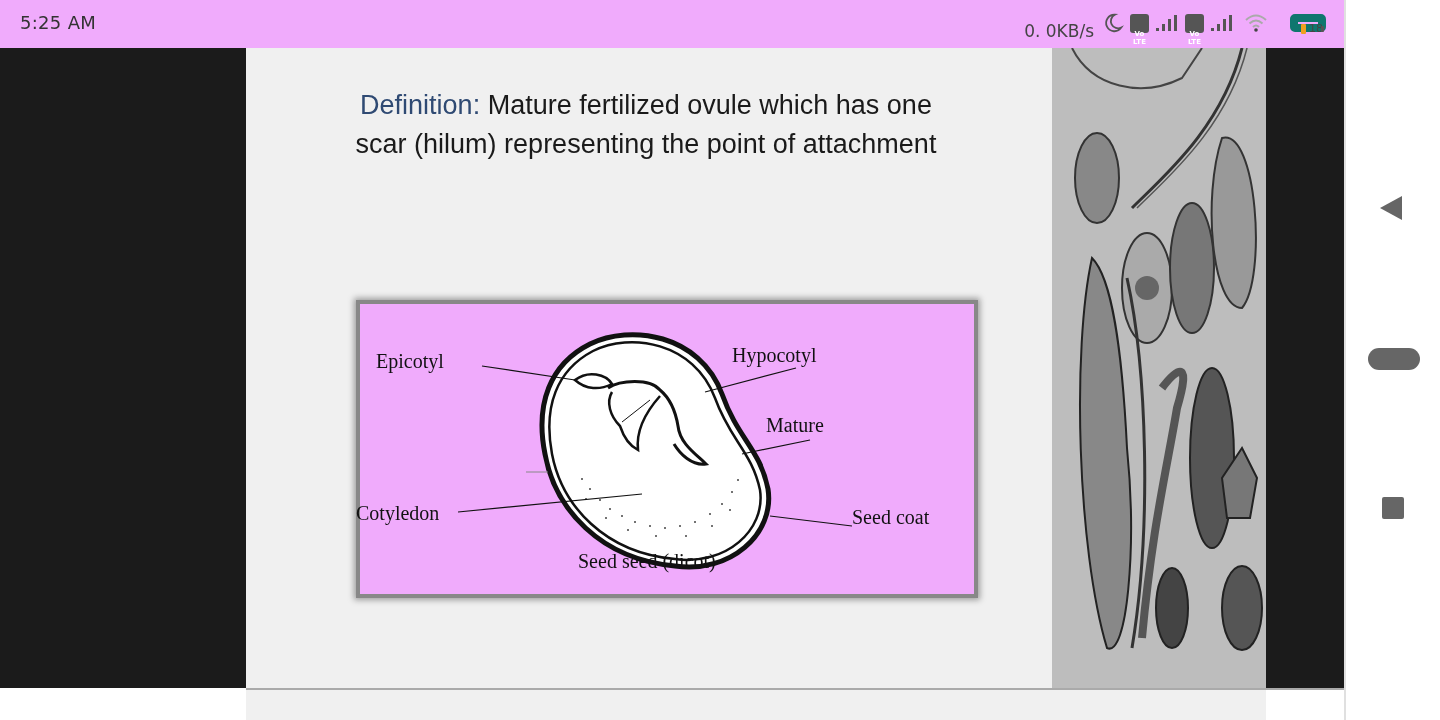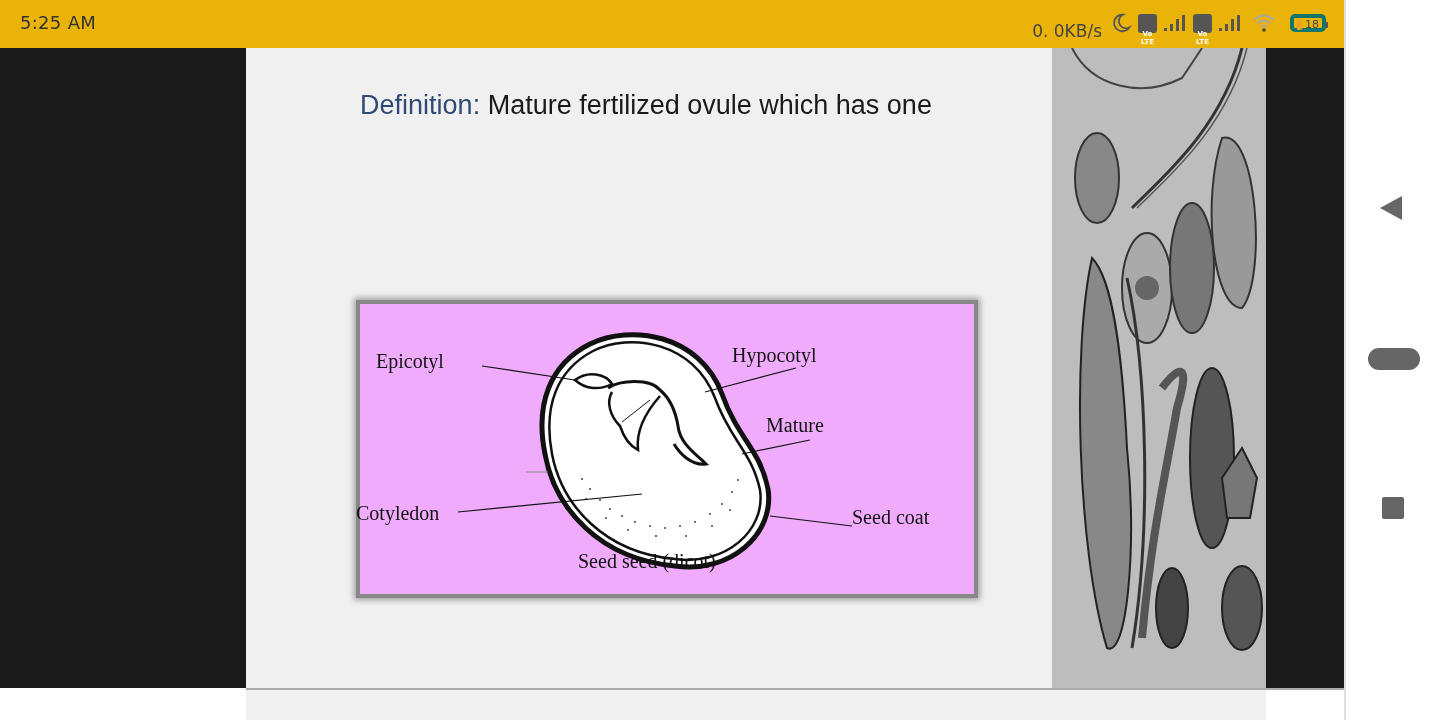--- a/index.html
+++ b/index.html
@@ -1,28 +1,28 @@
 <!DOCTYPE html>
 <html><head>
 <meta charset="utf-8">
 <style>
   * { box-sizing: border-box; margin: 0; padding: 0; }
   html, body { width: 1440px; height: 720px; overflow: hidden; background: #ffffff; font-family: "DejaVu Sans", sans-serif; }
   .screen { position: relative; width: 1440px; height: 720px; background: #fff; }
 
   
-  .status-bar { position: absolute; left: 0; top: 0; width: 1344px; height: 48px; background: #eab308; }
+  .status-bar { position: absolute; left: 0; top: 0; width: 1344px; height: 48px; background: #f0abfc; }
   .status-time { position: absolute; left: 20px; top: 12px; font-size: 18px; color: #333; letter-spacing: 0.3px; }
   .status-right { position: absolute; right: 18px; top: 10px; height: 26px; display: flex; align-items: center; gap: 6px; color: #444; }
   .net-speed { font-size: 17px; color: #444; margin-right: 2px; margin-top: 16px; }
   .moon { width: 22px; height: 22px; }
   .volte { width: 19px; height: 19px; background: #555; border-radius: 3px; color: #fff; font-size: 7px; line-height: 8px; text-align: center; font-weight: bold; padding-top: 16px; font-family: "DejaVu Sans", sans-serif; }
   .bars { width: 24px; height: 18px; }
   .wifi { width: 24px; height: 20px; margin-left: 4px; }
-  .battery { position: relative; width: 36px; height: 18px; border: 4px solid #0f766e; border-radius: 5px; margin-left: 8px; }
+  .battery { position: relative; width: 36px; height: 18px; border: 8px solid #0f766e; border-radius: 5px; margin-left: 16px; }
   .battery::after { content: ""; position: absolute; right: -6px; top: 4px; width: 3px; height: 6px; background: #555; border-radius: 1px; }
   .battery-fill { position: absolute; left: 3px; top: 2px; width: 5px; height: 10px; background: #f0a020; border-radius: 1px; }
   .battery-text { position: absolute; left: 11px; top: 0; font-size: 11px; line-height: 14px; color: #444; }
 
   
   .viewer { position: absolute; left: 0; top: 48px; width: 1344px; height: 640px; background: #1b1b1b; }
   .slide { position: absolute; left: 246px; top: 0; width: 1020px; height: 720px; background: #f0f0f0; overflow: hidden; padding-left: 24px; }
   .slide-bottom-line { position: absolute; left: 246px; top: 688px; width: 1098px; height: 2px; background: #aaaaaa; }
 
   .definition { position: absolute; left: 50px; top: 38px; width: 700px; text-align: center; font-family: "Liberation Sans", sans-serif; font-size: 27px; line-height: 39px; color: #1a1a1a; }
@@ -86,20 +86,21 @@
     </div>
   </div>
 
   <div class="viewer">
     <div class="slide">
 
       <div class="definition">
         <div>
           <span class="term">Definition:</span><span> Mature fertilized ovule which has one</span>
         </div>
+        <div>scar (hilum) representing the point of attachment</div>
       </div>
 
       <div class="diagram-frame">
         <svg class="diagram-svg" viewBox="0 0 614 290">
 
           <path d="M230 40 C270 20 340 30 362 90 C378 135 400 145 408 185 C415 230 370 270 315 262 C240 255 195 205 185 150 C175 100 190 60 230 40 Z" fill="#fff" stroke="#111" stroke-width="5"></path>
           <path d="M233 47 C270 28 334 38 355 94 C370 136 392 148 400 186 C406 226 366 262 315 255 C245 249 202 202 192 150 C183 102 197 66 233 47 Z" fill="none" stroke="#111" stroke-width="2.5"></path>
 
           <path d="M215 76 C228 66 246 70 252 80 C240 86 226 86 215 76 Z" fill="#fff" stroke="#111" stroke-width="2.5"></path>
           <path d="M248 84 C260 76 290 74 300 86 C312 96 316 110 318 122 C320 140 336 150 346 160 C332 162 320 150 314 140" fill="none" stroke="#111" stroke-width="3"></path>

